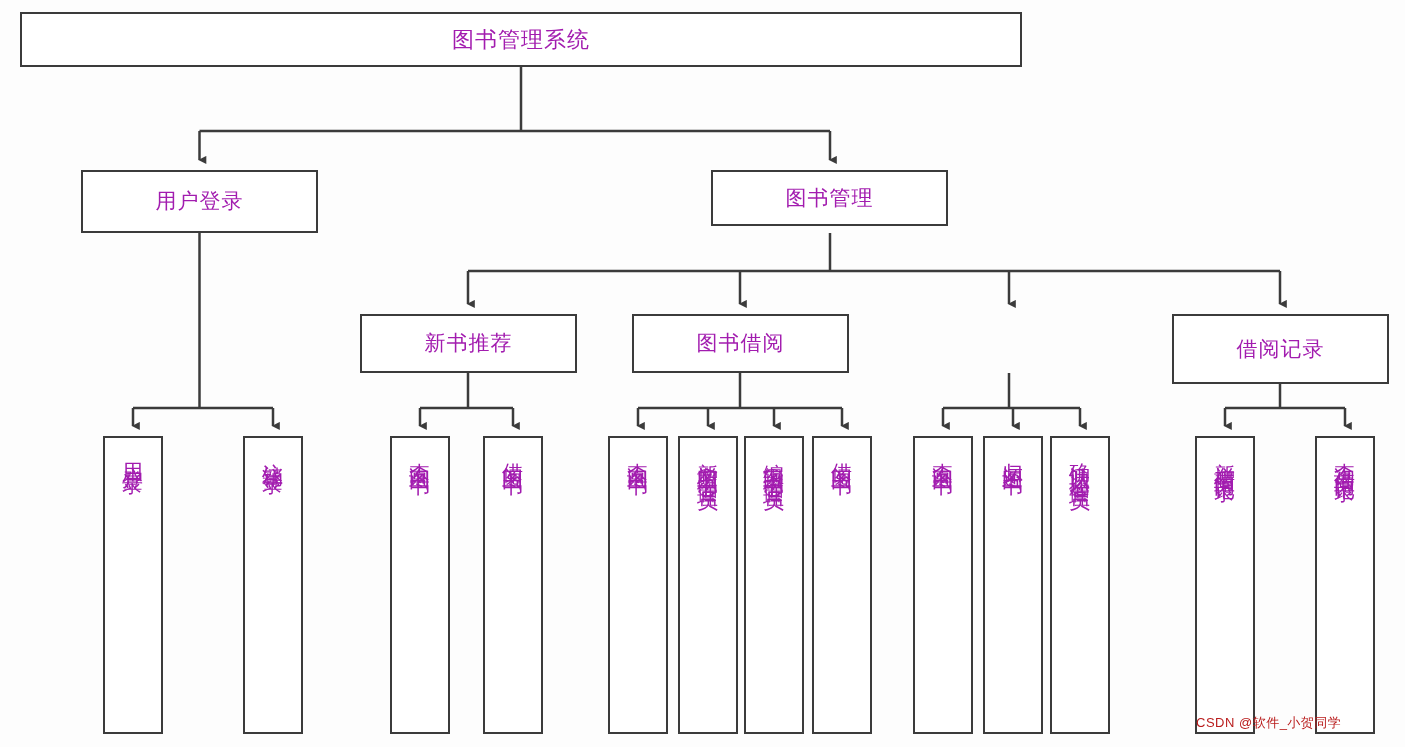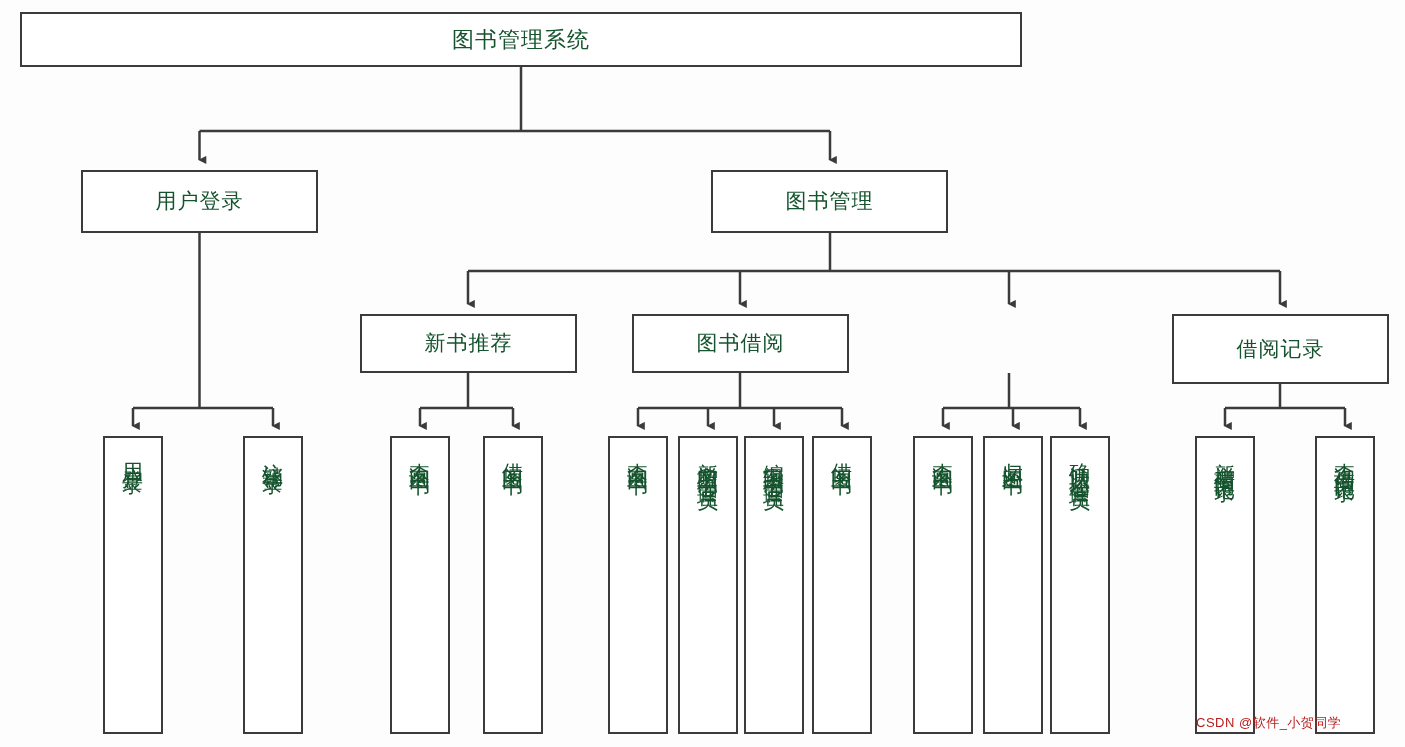--- a/index.html
+++ b/index.html
@@ -33,21 +33,21 @@
     position: absolute;
     box-sizing: border-box;
     background: #ffffff;
     border: 2.5px solid #3b3b3b;
     display: flex;
     align-items: center;
     justify-content: center;
     color: #4a4a4a;
   }
   .node-label {
-    color: #14532d;
+    color: #a21caf;
     line-height: 1.18;
     text-align: center;
     white-space: pre;
   }
   .node.horizontal .node-label {
     font-size: 21px;
     letter-spacing: 1px;
   }
   .node.vertical {
     align-items: flex-start;
@@ -130,21 +130,21 @@
   </svg>
 
   <div class="node horizontal root" style="left:20px; top:12px; width:1002px; height:55px;">
     <span class="node-label">图书管理系统</span>
   </div>
 
   <div class="node horizontal" style="left:81px; top:170px; width:237px; height:63px;">
     <span class="node-label">用户登录</span>
   </div>
 
-  <div class="node horizontal" style="left:711px; top:170px; width:237px; height:63px;">
+  <div class="node horizontal" style="left:711px; top:170px; width:237px; height:56px;">
     <span class="node-label">图书管理</span>
   </div>
 
   <div class="node horizontal" style="left:632px; top:314px; width:217px; height:59px;">
     <span class="node-label">图书借阅</span>
   </div>
 
   <div class="node horizontal" style="left:360px; top:314px; width:217px; height:59px;">
     <span class="node-label">新书推荐</span>
   </div>

